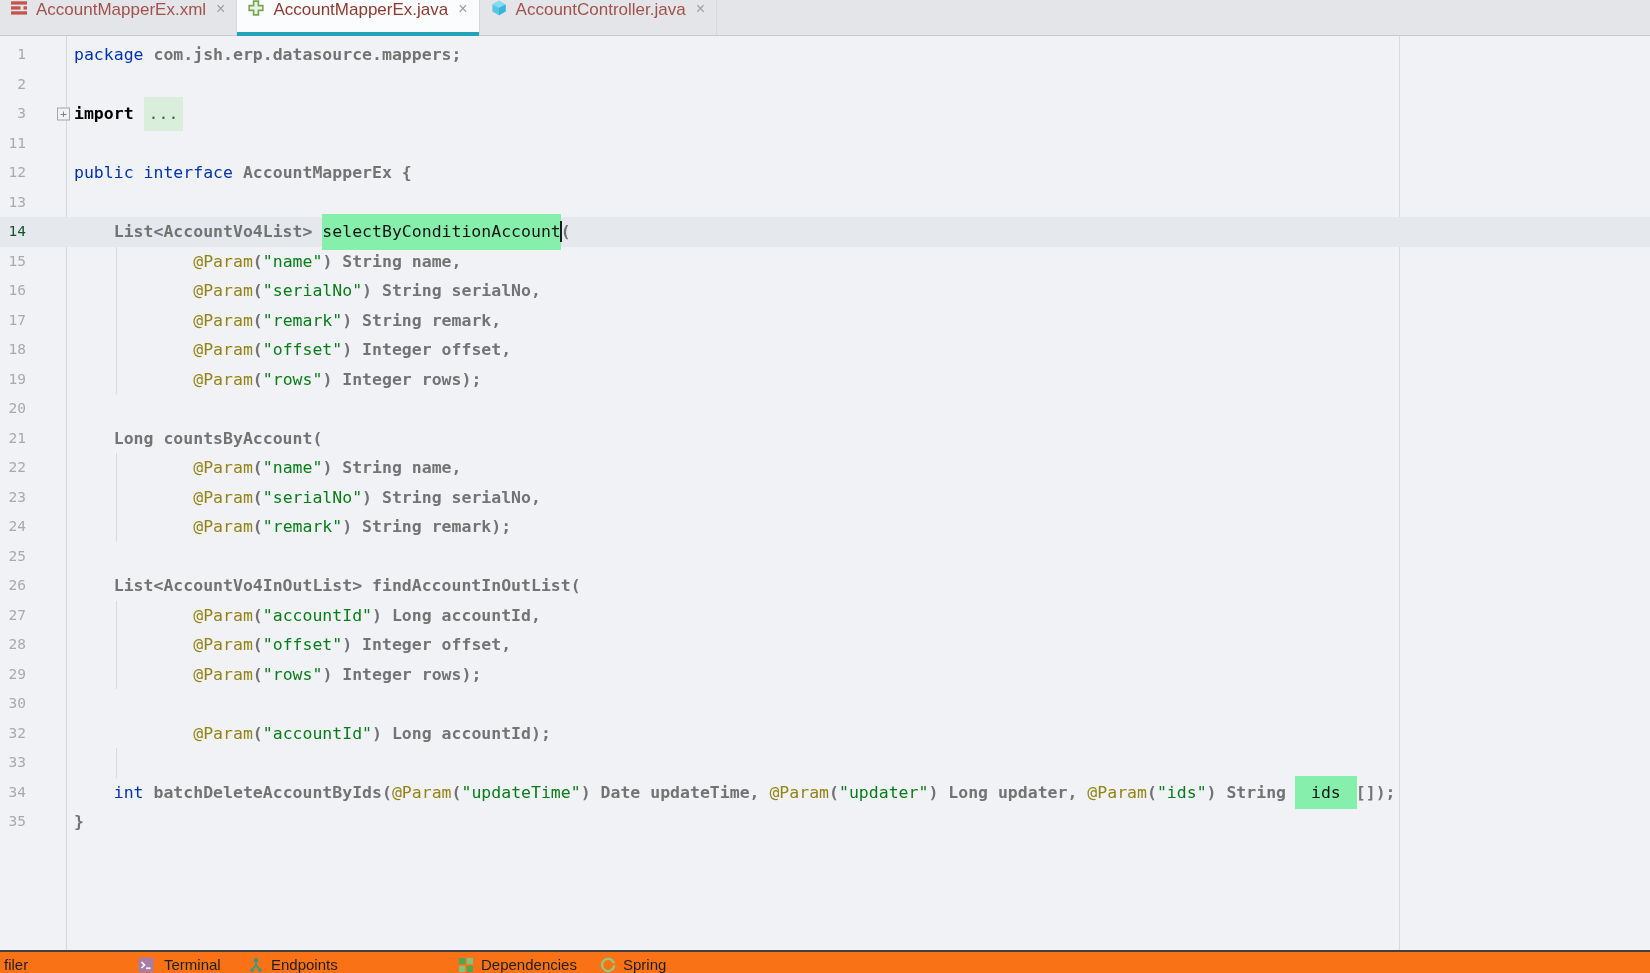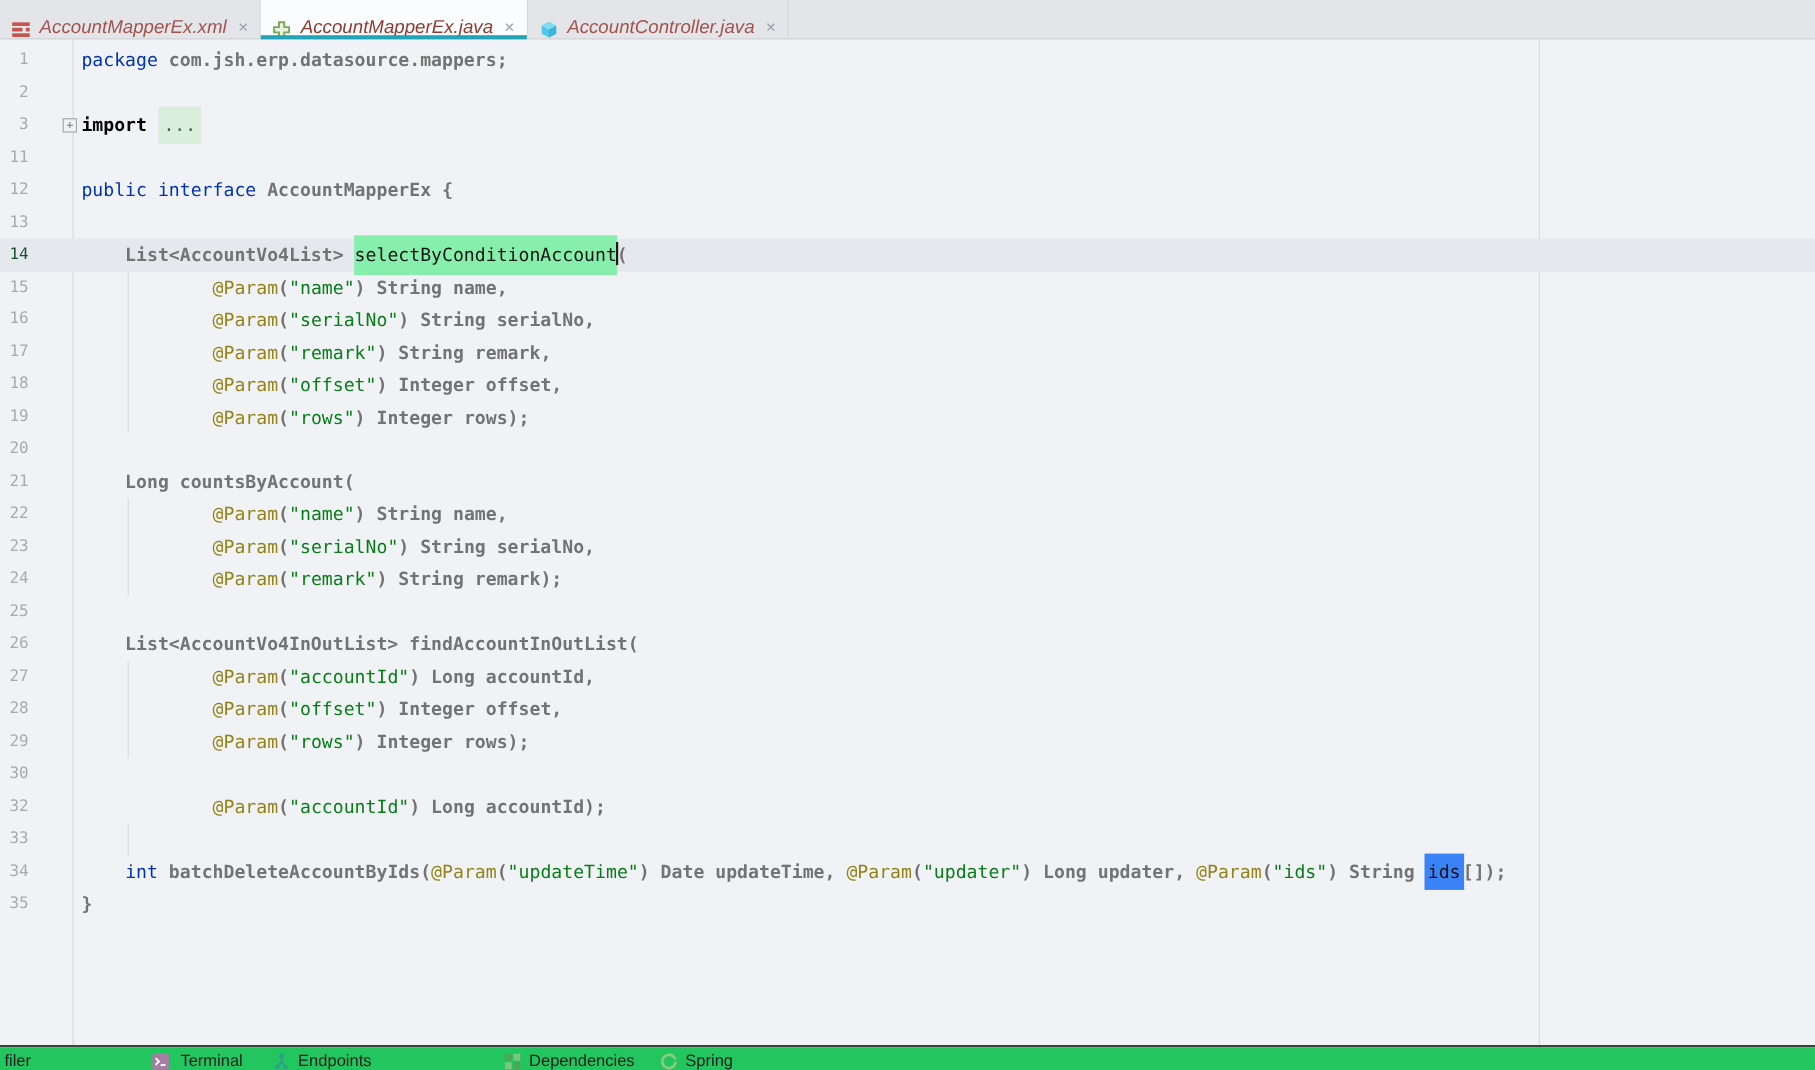--- a/index.html
+++ b/index.html
@@ -4,23 +4,23 @@
 <style>
   * { margin:0; padding:0; box-sizing:border-box; }
   html,body { width:1650px; height:973px; overflow:hidden; background:#F0F2F5;
               font-family:"Liberation Sans", sans-serif; }
   .app { position:relative; width:1650px; height:973px; }
 
   
   .tabbar { position:absolute; left:0; top:0; width:100%; height:36px;
             background:#E3E5E9; border-bottom:1px solid #C8CACD;
             display:flex; align-items:stretch; }
-  .tab { display:flex; align-items:flex-end; gap:8px; padding:0 11px;
+  .tab { display:flex; align-items:flex-start; gap:8px; padding:0 11px;
          font-size:17px; color:#A3524B; position:relative;
-         border-right:1px solid #D6D8DB; cursor:default;font-style:italic; }
+         border-right:1px solid #D6D8DB; cursor:default; }
   .tab.active { background:#FBFCFD; color:#8F3A2E; }
   .tab.active::after { content:""; position:absolute; left:0; right:0; bottom:-1px;
                        height:4px; background:#21A3B8; }
   .tab .close { color:#99A0A8; font-size:16px; margin-left:2px; }
   .tab .ticon { width:17px; height:16px; display:inline-flex; }
 
   
   .editor { position:absolute; left:0; top:36px; width:1650px; height:914px;
             background:#F0F2F5; overflow:hidden;
             font-family:"DejaVu Sans Mono", monospace; font-size:16.5px; }
@@ -38,32 +38,32 @@
   .row.current .lnum { color:#14532d; }
   .codetext { display:inline-block; padding-left:48px; color:#141414; }
   .seg-k   { color:#0033B3; }
   .seg-p   { color:#737373;font-weight:bold; }
   .seg-a   { color:#938317; }
   .seg-s   { color:#067D17; }
   .seg-imp { color:#000000;font-weight:bold; }
   .seg-fold { background:#D9EFDC; color:#45635C; display:inline-block;
               padding:2px 5px; margin:-2px 0; }
   .seg-sel { background:#86efac; display:inline-block; padding:3px 0; margin:-3px 0; }
-  .seg-hl  { background:#3b82f6; display:inline-block; padding:2px 3px; margin:-2px -1px; }
+  .seg-hl  { background:#86efac; display:inline-block; padding:2px 16px; margin:-2px -1px; }
   .seg-caret { display:inline-block; width:2px; height:21px; background:#1A1A1A;
                vertical-align:middle; margin:-3px -1px 0 -1px; }
   .foldbox { position:absolute; left:57px; top:50%; transform:translateY(-50%);
              width:13px; height:13px; border:1px solid #A2A5A9; background:#F0F2F5;
              color:#7B7E82; font-size:11px; line-height:11px; text-align:center; }
 
   
   .bottom-divider { position:absolute; left:0; top:950px; width:100%; height:2px;
                     background:#404040; }
   .bottombar { position:absolute; left:0; top:952px; width:100%; height:21px;
-               background:#22c55e; overflow:hidden; }
+               background:#f97316; overflow:hidden; }
   .bb-item { position:absolute; top:4px; display:flex; align-items:center; gap:7px;
              font-size:15px; color:#1F1F1F; white-space:nowrap; }
   .bb-icon { width:16px; height:16px; display:inline-flex; flex:none; }
 </style>
 </head>
 <body>
 
 <div class="app">
   <div class="tabbar">
       <div class="tab">

